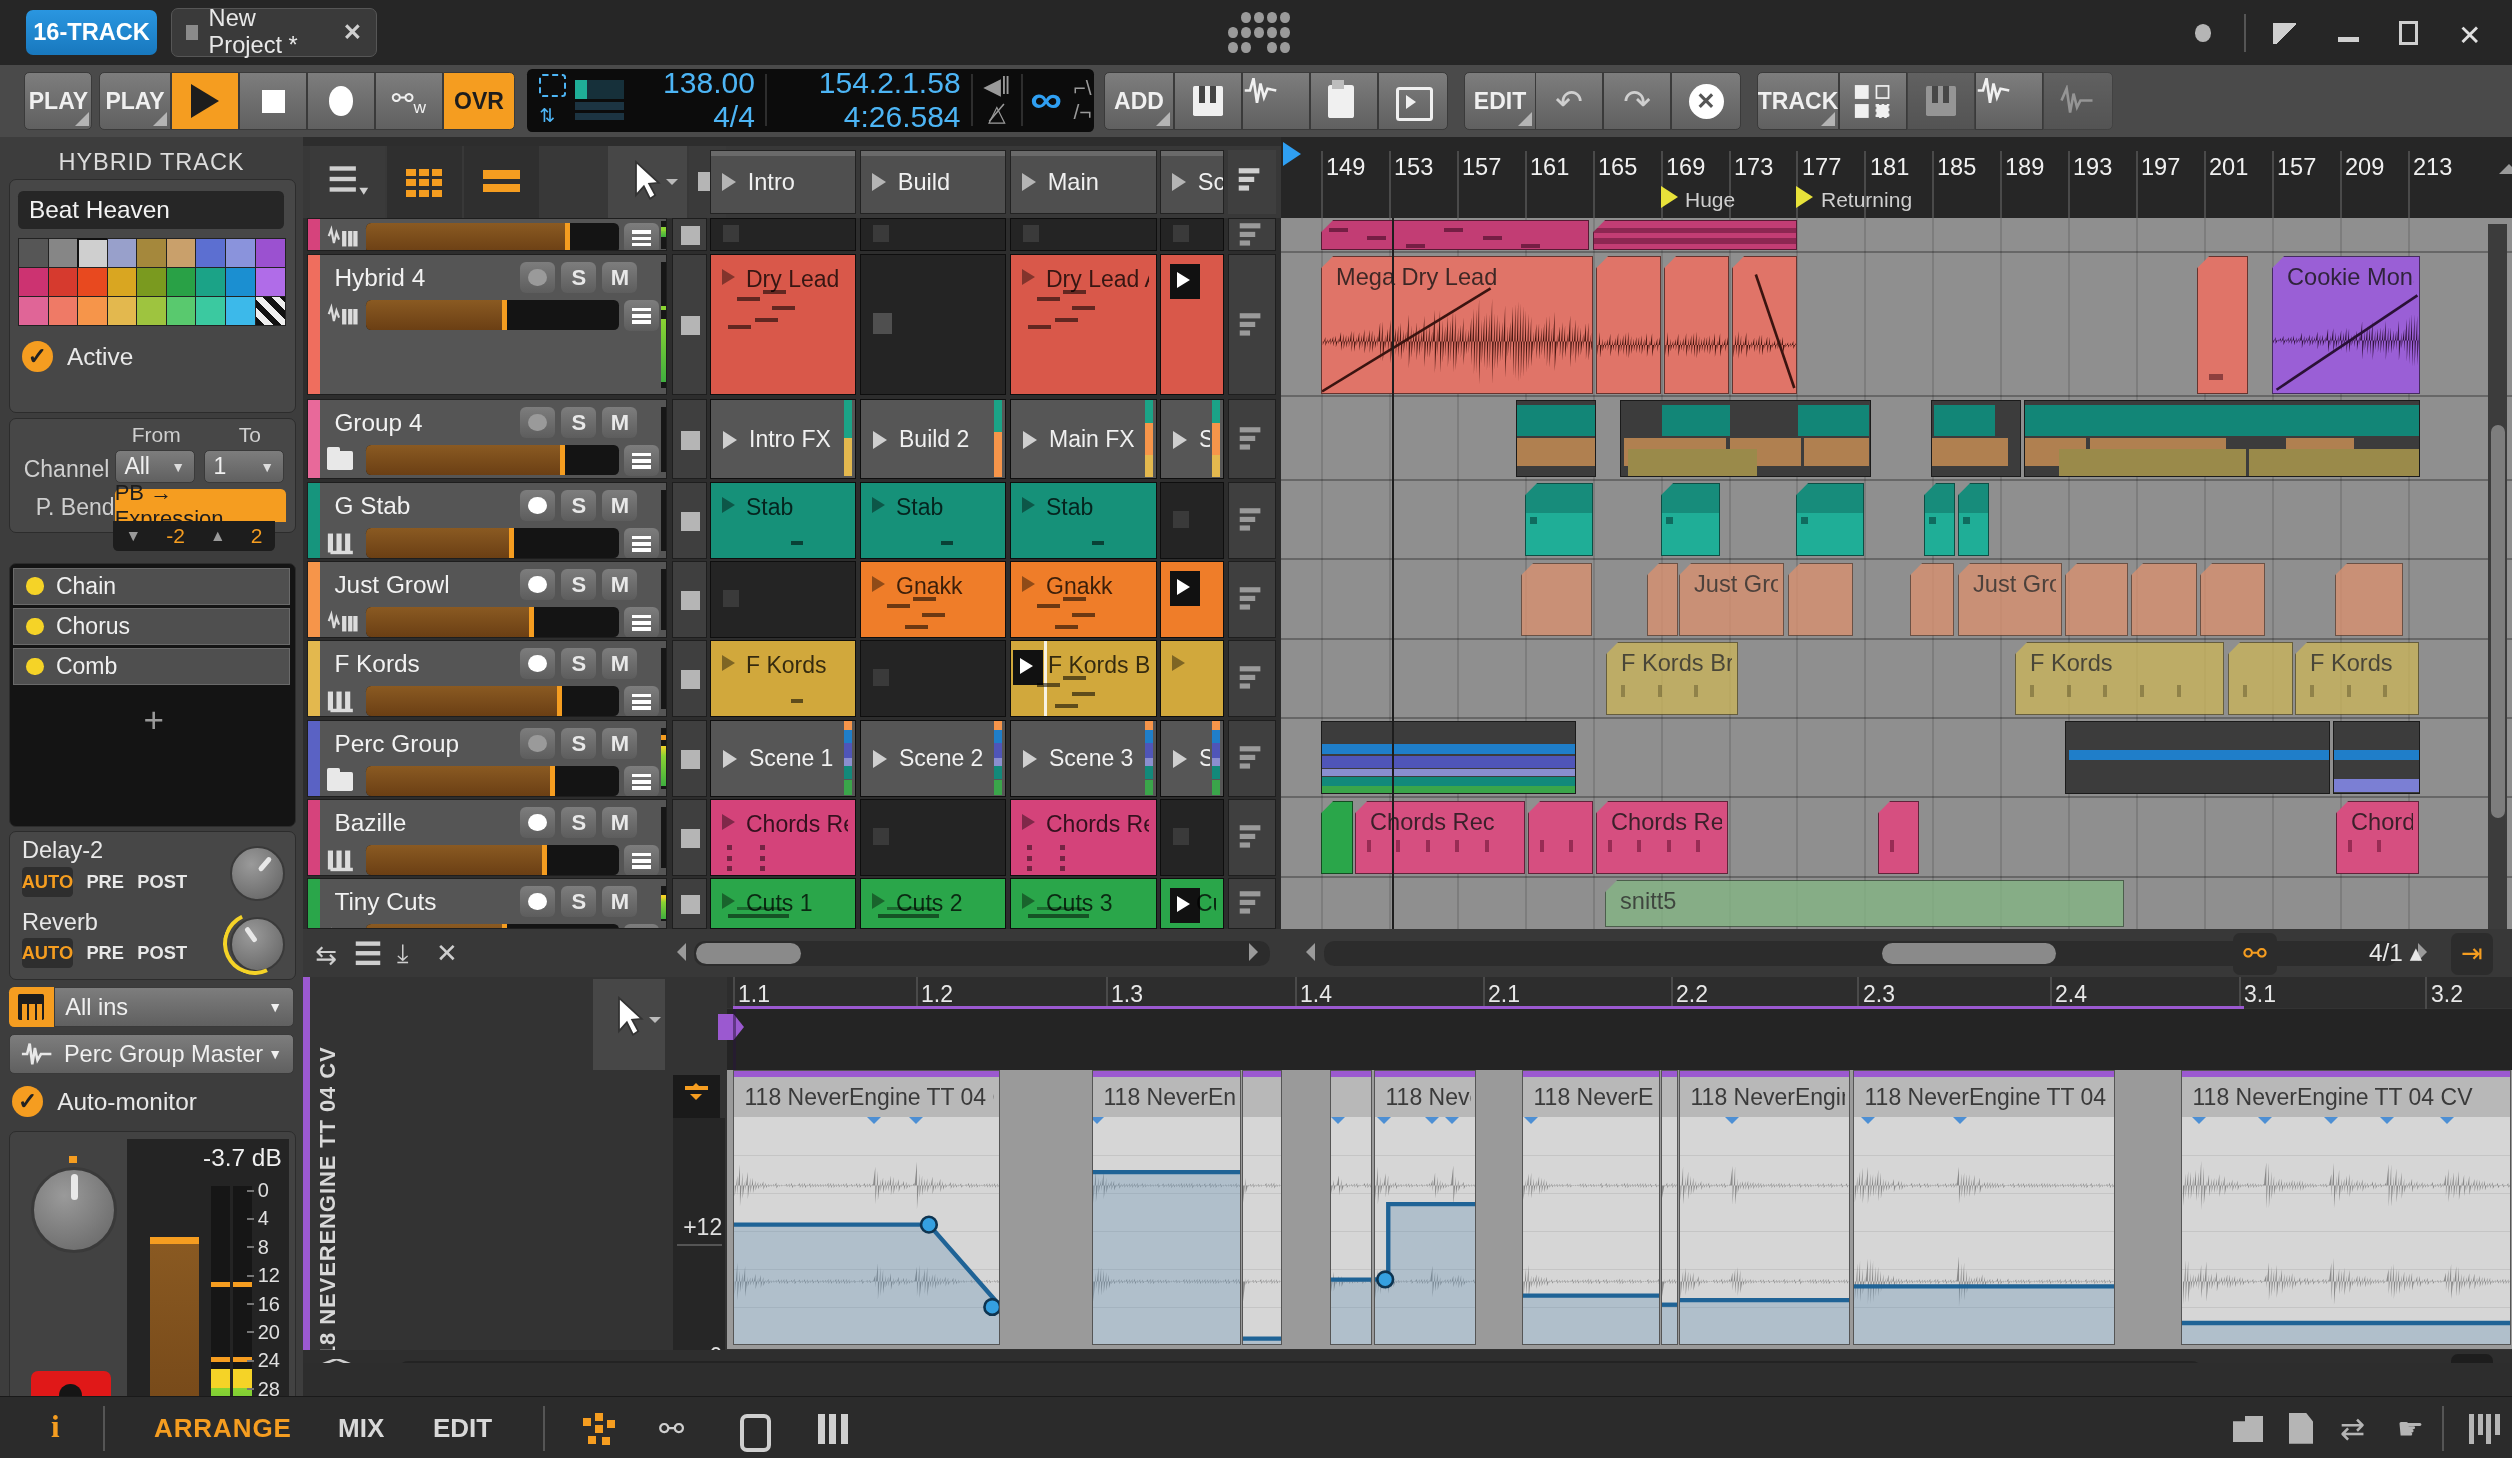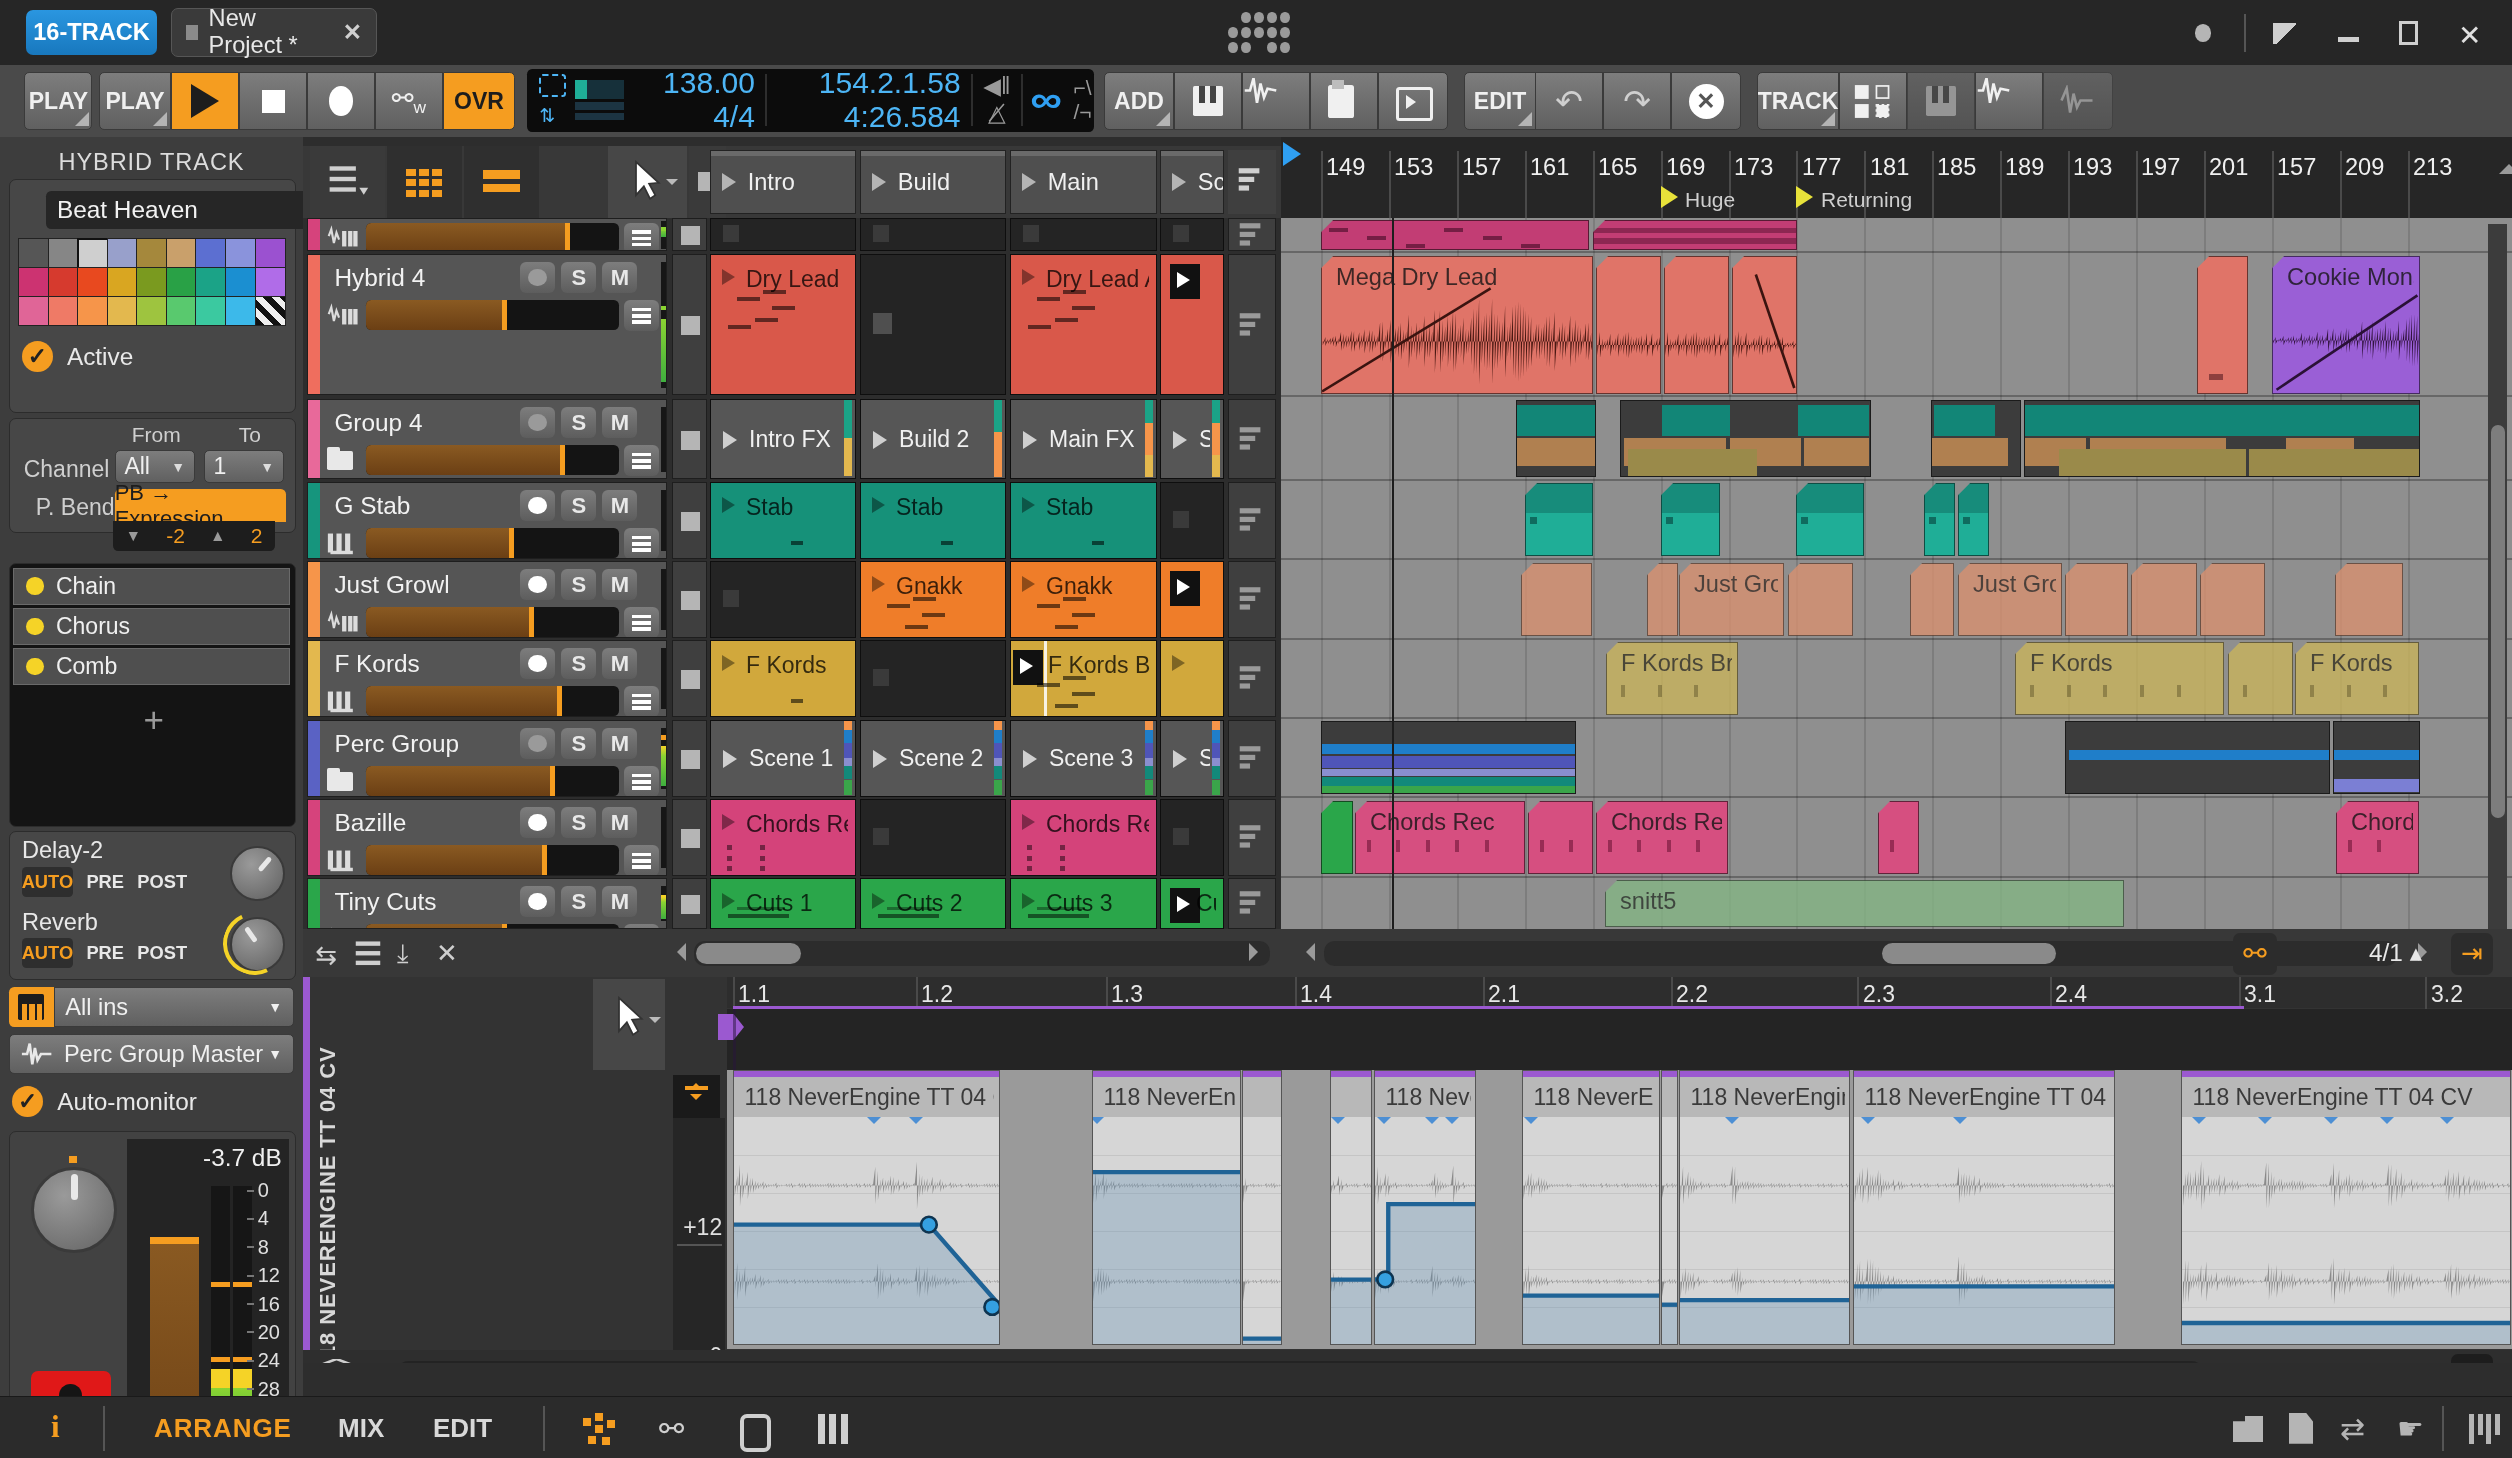--- a/index.html
+++ b/index.html
@@ -166,21 +166,21 @@
     <div class="abs btn" style="left:2043px;top:7px;width:68px;height:56px;border-radius:0 5.2px 5.2px 0;opacity:.45;" id="ic-bounce">
         <svg viewBox="0 0 44 36" style="position: absolute; left: 14px; top: 12.2px; width: 38px; height: 31px; overflow: hidden;">
           <path d="M4 18 L10 4 L14 32 L18 10 L22 26 L26 18 L40 18" fill="none" stroke="#f0f0f0" stroke-width="3"></path>
         </svg>
       </div>
   </div>
 
   <div class="abs" style="left:0;top:137px;width:303px;height:1259px;background:#3d3d3d;border-right:1.7px solid #1e1e1e;">
     <div class="abs" style="left:0;top:12.2px;width:303px;text-align:center;font-size:23.6px;color:#dcdcdc;letter-spacing:0.9px;">HYBRID TRACK</div>
     <div class="abs" style="left:8.7px;top:42px;width:285px;height:232px;background:#474747;border-radius:7px;border:0.9px solid #2c2c2c;">
-      <div class="abs" style="left:8.7px;top:10.5px;width:266px;height:38px;background:#262626;border-radius:5.2px;display:flex;align-items:center;padding-left:10.5px;box-sizing:border-box;margin-left:28px;">
+      <div class="abs" style="left:8.7px;top:10.5px;width:266px;height:38px;background:#262626;border-radius:5.2px;display:flex;align-items:center;padding-left:10.5px;box-sizing:border-box;">
         <span style="font-size:24.4px;color:#f2f2f2;">Beat Heaven</span>
         </div>
       <div class="abs" id="palette" style="left:8.7px;top:58px;width:266px;height:87px;">
           <div style="position: absolute; left: 0px; top: 0px; width: 29px; height: 28px; background: rgb(86, 86, 86); border: 0.9px solid rgb(34, 34, 34);"></div>
           <div style="position: absolute; left: 30px; top: 0px; width: 29px; height: 28px; background: rgb(134, 134, 134); border: 0.9px solid rgb(34, 34, 34);"></div>
           <div style="position: absolute; left: 59px; top: 0px; width: 29px; height: 28px; background: rgb(207, 207, 207); border: 2.6px solid rgb(17, 17, 17);"></div>
           <div style="position: absolute; left: 89px; top: 0px; width: 29px; height: 28px; background: rgb(152, 160, 203); border: 0.9px solid rgb(34, 34, 34);"></div>
           <div style="position: absolute; left: 118px; top: 0px; width: 29px; height: 28px; background: rgb(165, 136, 60); border: 0.9px solid rgb(34, 34, 34);"></div>
           <div style="position: absolute; left: 148px; top: 0px; width: 29px; height: 28px; background: rgb(201, 160, 107); border: 0.9px solid rgb(34, 34, 34);"></div>
           <div style="position: absolute; left: 177px; top: 0px; width: 29px; height: 28px; background: rgb(92, 111, 209); border: 0.9px solid rgb(34, 34, 34);"></div>

